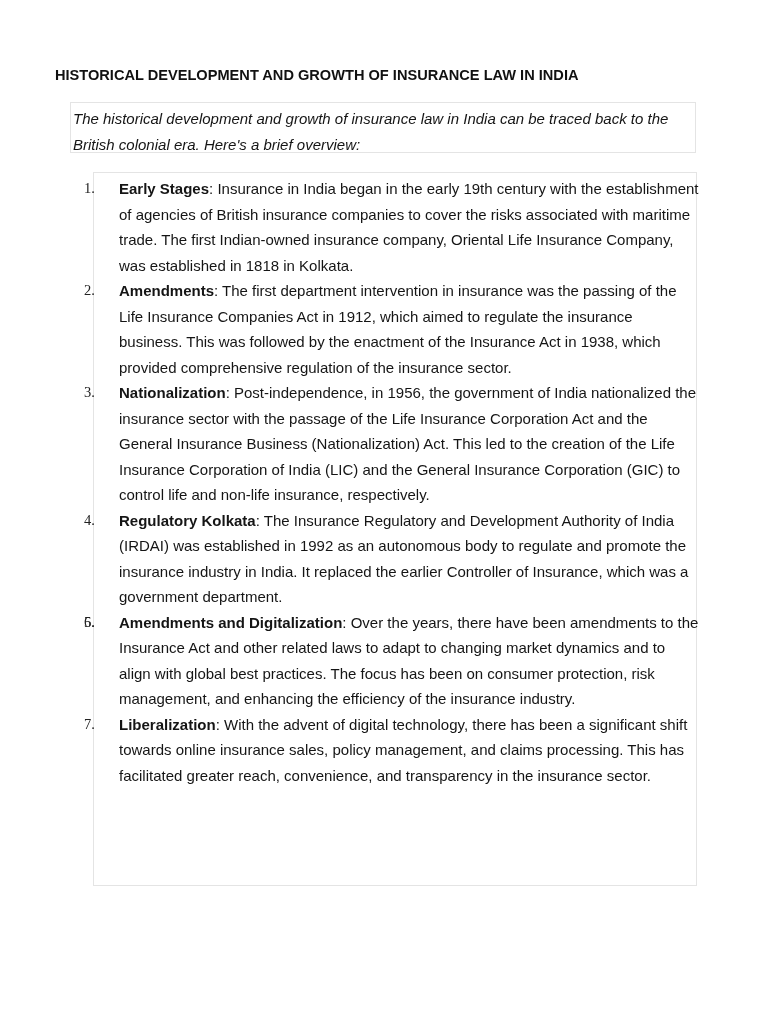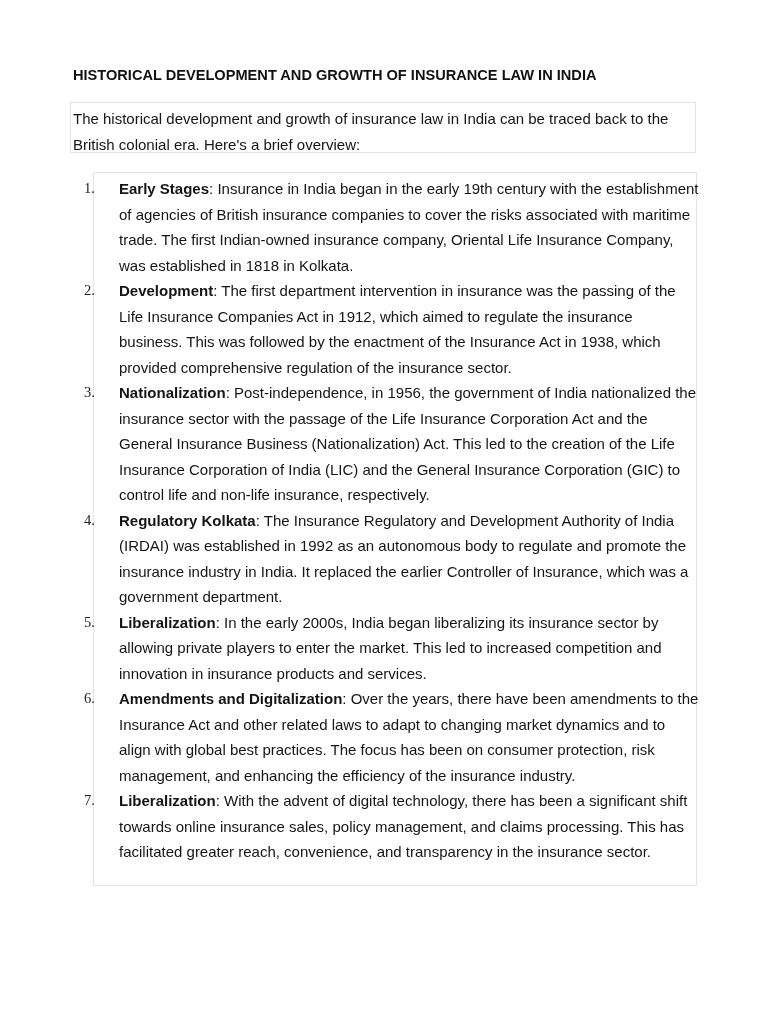--- a/index.html
+++ b/index.html
@@ -1,31 +1,31 @@
 <!DOCTYPE html>
 <html><head>
 <meta charset="utf-8">
 <style>
   html, body { margin: 0; padding: 0; }
   body {
     width: 768px; height: 1024px; background: #ffffff; position: relative;
     font-family: "Liberation Sans", sans-serif; color: #111111; overflow: hidden;
   }
   .title {
-    position: absolute; left: 73px; top: 67px;
+    position: absolute; left: 55px; top: 67px;
     font-size: 14.6px; font-weight: bold; letter-spacing: 0px; color: #111;
     white-space: nowrap;
   }
   .intro-box {
     position: absolute; left: 70px; top: 102px; width: 626px; height: 51px;
     border: 1px solid #e4e4e4; box-sizing: border-box;
   }
   .intro-text {
     position: absolute; left: 73px; top: 106px; width: 625px;
-    font-size: 15px; line-height: 25.5px; color: #151515;
+    font-size: 15px; line-height: 25.5px; color: #151515; font-style: italic;
   }
   .list-box {
     position: absolute; left: 93px; top: 172px; width: 604px; height: 714px;
     border: 1px solid #e4e4e4; box-sizing: border-box;
   }
   .list {
     position: absolute; left: 0; top: 176px; width: 768px;
     list-style: none; margin: 0; padding: 0;
   }
   .item { position: relative; margin: 0; padding: 0; }
@@ -49,33 +49,32 @@
 
 <div class="list-box"></div>
 
 <ol class="list">
   <li class="item">
     <span class="num">1.</span>
     <div class="body"><span class="term">Early Stages</span><span>: Insurance in India began in the early 19th century with the establishment of agencies of British insurance companies to cover the risks associated with maritime trade. The first Indian-owned insurance company, Oriental Life Insurance Company, was established in 1818 in Kolkata.</span></div>
   </li>
   <li class="item">
     <span class="num">2.</span>
-    <div class="body"><span class="term">Development</span><span>: The first department intervention in insurance was the passing of the Life Insurance Companies Act in 1912, which aimed to regulate the insurance business. This was followed by the enactment of the Insurance Act in 1938, which provided comprehensive regulation of the insurance sector.</span></div>
+    <div class="body"><span class="term">Amendments</span><span>: The first department intervention in insurance was the passing of the Life Insurance Companies Act in 1912, which aimed to regulate the insurance business. This was followed by the enactment of the Insurance Act in 1938, which provided comprehensive regulation of the insurance sector.</span></div>
   </li>
   <li class="item">
     <span class="num">3.</span>
     <div class="body"><span class="term">Nationalization</span><span>: Post-independence, in 1956, the government of India nationalized the insurance sector with the passage of the Life Insurance Corporation Act and the General Insurance Business (Nationalization) Act. This led to the creation of the Life Insurance Corporation of India (LIC) and the General Insurance Corporation (GIC) to control life and non-life insurance, respectively.</span></div>
   </li>
   <li class="item">
     <span class="num">4.</span>
     <div class="body"><span class="term">Regulatory Kolkata</span><span>: The Insurance Regulatory and Development Authority of India (IRDAI) was established in 1992 as an autonomous body to regulate and promote the insurance industry in India. It replaced the earlier Controller of Insurance, which was a government department.</span></div>
   </li>
   <li class="item">
     <span class="num">5.</span>
-    <div class="body"><span class="term">Liberalization</span><span>: In the early 2000s, India began liberalizing its insurance sector by allowing private players to enter the market. This led to increased competition and innovation in insurance products and services.</span></div>
   </li>
   <li class="item">
     <span class="num">6.</span>
     <div class="body"><span class="term">Amendments and Digitalization</span><span>: Over the years, there have been amendments to the Insurance Act and other related laws to adapt to changing market dynamics and to align with global best practices. The focus has been on consumer protection, risk management, and enhancing the efficiency of the insurance industry.</span></div>
   </li>
   <li class="item">
     <span class="num">7.</span>
     <div class="body"><span class="term">Liberalization</span><span>: With the advent of digital technology, there has been a significant shift towards online insurance sales, policy management, and claims processing. This has facilitated greater reach, convenience, and transparency in the insurance sector.</span></div>
   </li>
 </ol>

